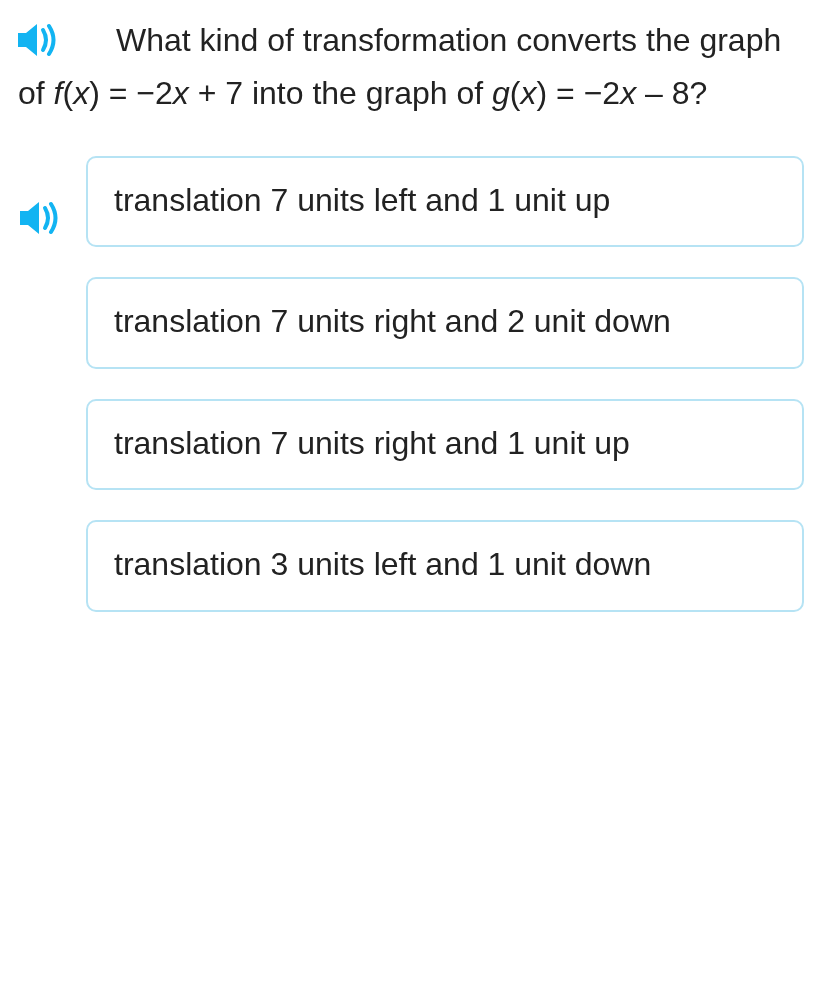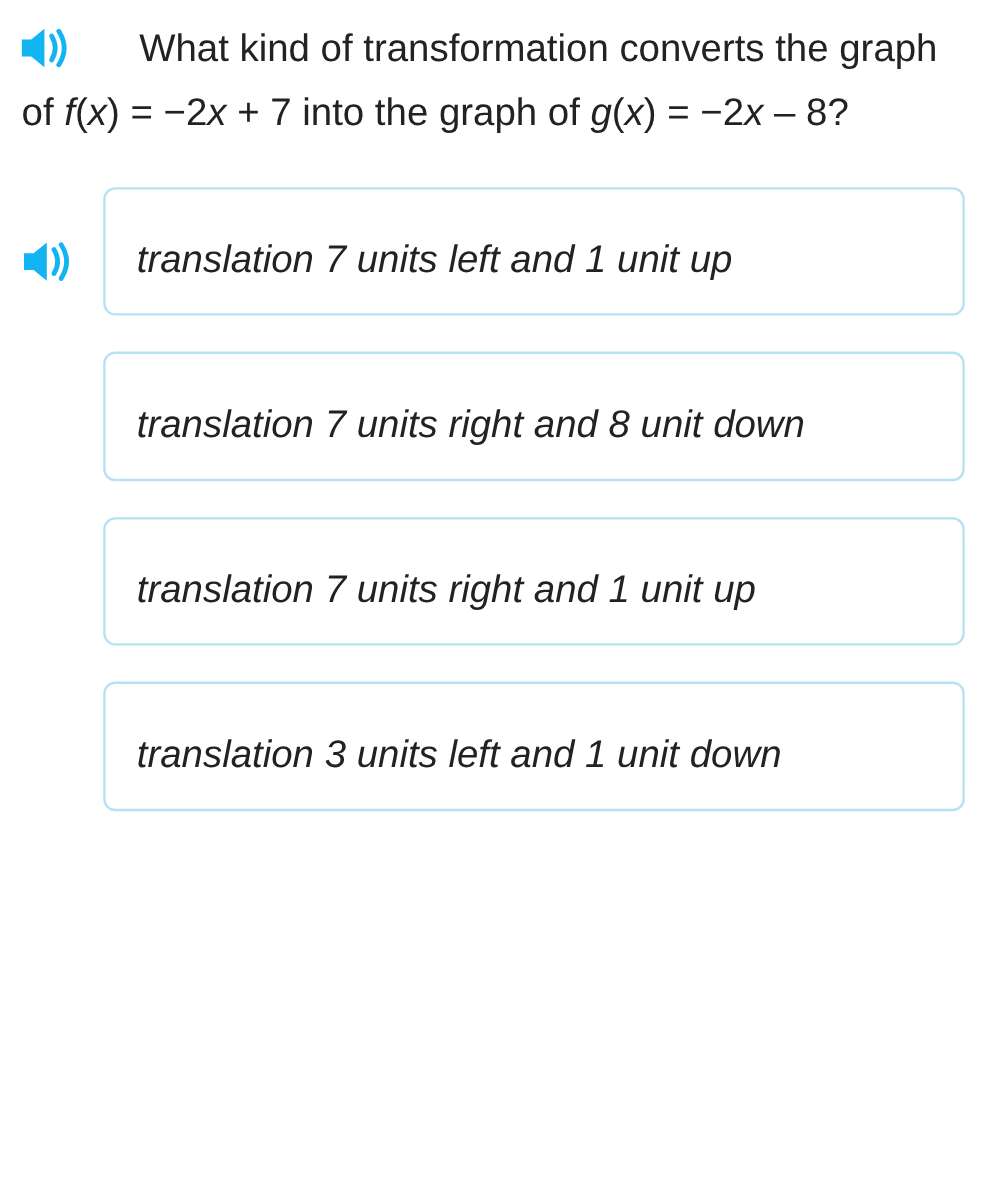--- a/index.html
+++ b/index.html
@@ -48,25 +48,24 @@
   .answers-col {
     flex: 1;
     display: flex;
     flex-direction: column;
     gap: 30px;
     padding-right: 6px;
   }
   .answer-option {
     border: 2px solid #b6e3f4;
     border-radius: 10px;
-    padding: 34px 26px 20px 26px;
+    padding: 18px 26px 20px 26px;
     background: #fff;
     cursor: pointer;
     line-height: 1.55;
-    font-style: italic;
   }
 </style>
 </head>
 <body>
 
 <div class="question-row">
   <span class="speaker-icon">
     <svg viewBox="0 0 42 36" width="42" height="36">
       <polygon points="0,11 8,11 19,2 19,34 8,25 0,25" fill="#12b4f2"></polygon>
       <path d="M25 8 Q31 18 25 28" stroke="#12b4f2" stroke-width="4" fill="none" stroke-linecap="round"></path>
@@ -81,21 +80,21 @@
       <polygon points="0,11 8,11 19,2 19,34 8,25 0,25" fill="#12b4f2"></polygon>
       <path d="M25 8 Q31 18 25 28" stroke="#12b4f2" stroke-width="4" fill="none" stroke-linecap="round"></path>
       <path d="M31 4 Q40 18 31 32" stroke="#12b4f2" stroke-width="4" fill="none" stroke-linecap="round"></path>
     </svg>
   </div>
   <div class="answers-col">
     <div class="answer-option">
       <span>translation 7 units left and 1 unit up</span>
     </div>
     <div class="answer-option">
-      <span>translation 7 units right and 8 unit down</span>
+      <span>translation 7 units right and 2 unit down</span>
     </div>
     <div class="answer-option">
       <span>translation 7 units right and 1 unit up</span>
     </div>
     <div class="answer-option">
       <span>translation 3 units left and 1 unit down</span>
     </div>
   </div>
 </div>
 

